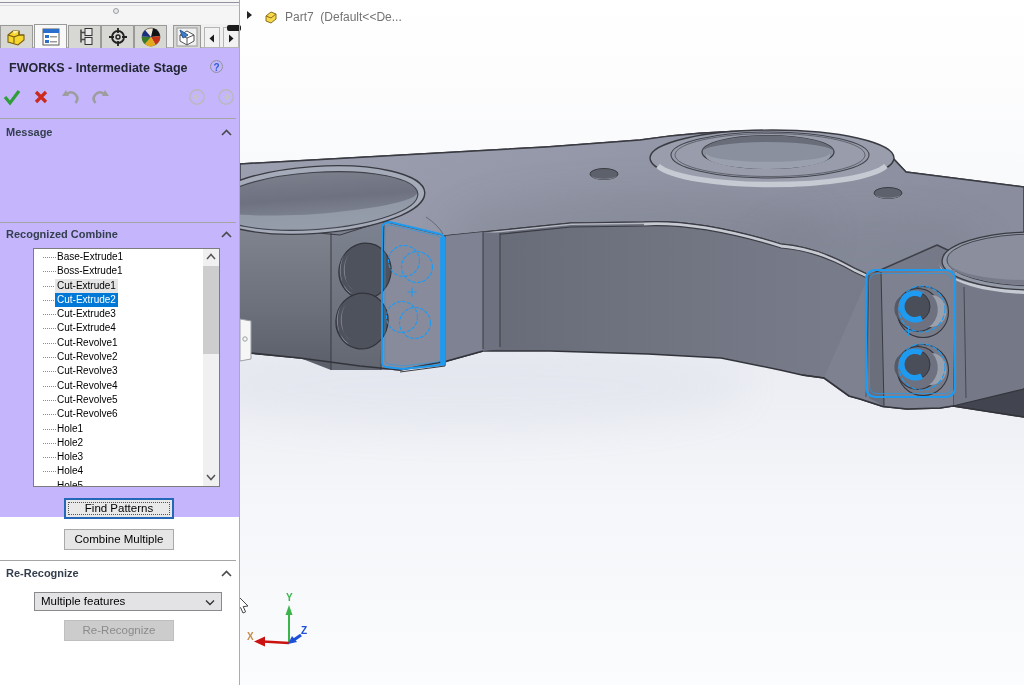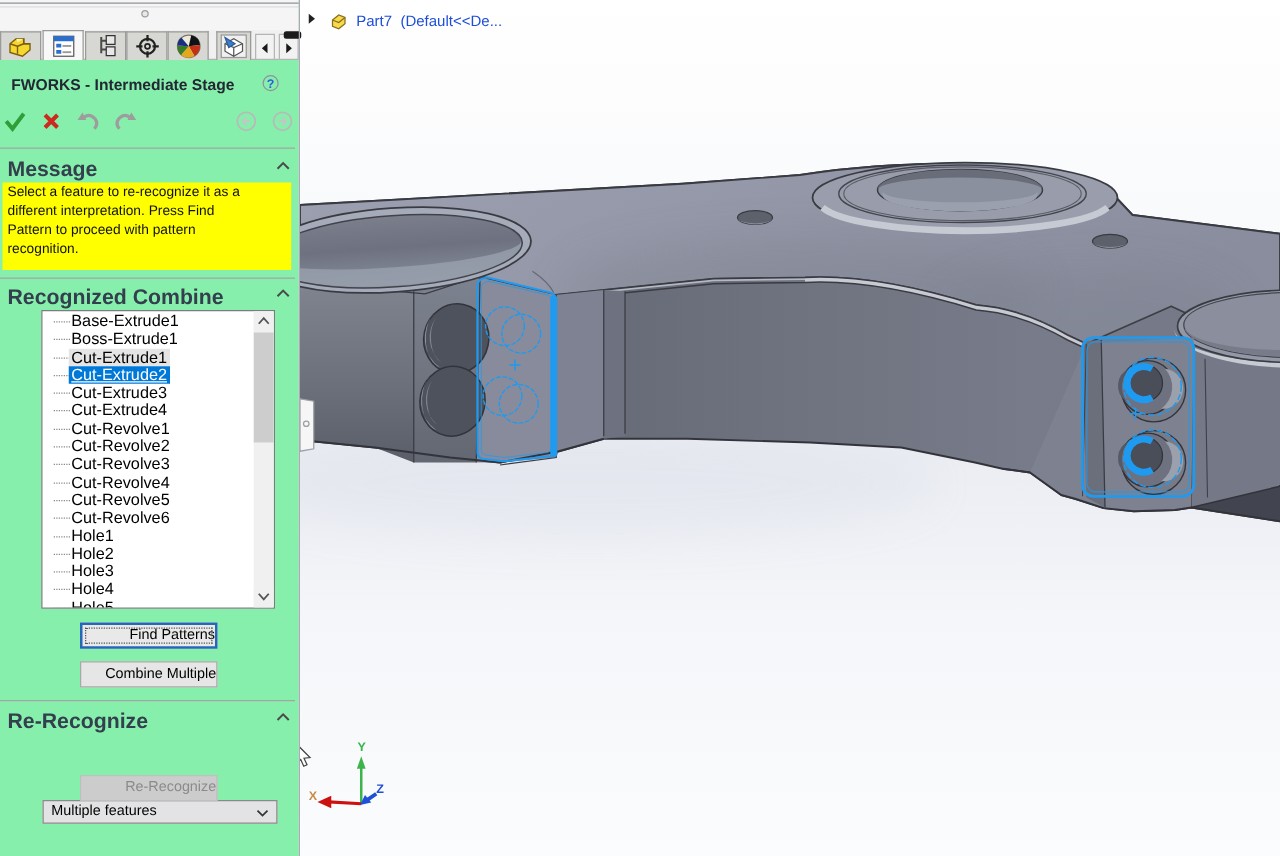--- a/index.html
+++ b/index.html
@@ -1,59 +1,59 @@
 <!DOCTYPE html>
 <html><head>
 <meta charset="utf-8">
 <style>
   * { margin:0; padding:0; box-sizing:border-box; }
   html,body { width:1024px; height:685px; overflow:hidden; font-family:"Liberation Sans", sans-serif; }
   #root { position:relative; width:1024px; height:685px; background:#fff; }
   
-  #panel { position:absolute; left:0; top:0; width:239px; height:685px; background:#86efac;padding-left:17px; }
+  #panel { position:absolute; left:0; top:0; width:239px; height:517px; background:#c4b5fd;padding-left:17px; }
   #divider { position:absolute; left:239px; top:0; width:1px; height:685px; background:#a9adb3; }
   #topstrip { position:absolute; left:0; top:0; width:239px; height:24px; background:#f5f5f5; }
   #topstrip .l1 { position:absolute; left:0; top:2px; width:239px; height:1px; background:#8d929c; }
   #topstrip .l2 { position:absolute; left:0; top:5px; width:239px; height:1px; background:#d9dbde; }
   #topstrip .dot { position:absolute; left:113px; top:8px; width:6px; height:6px; border-radius:50%; background:#e8e8e8; border:1px solid #9aa0a6; }
   #tabs { position:absolute; left:0; top:24px; width:239px; height:24px; background:#f0f0f0; border-bottom:1px solid #f4f4f4; }
   .tab { position:absolute; top:1px; height:23px; width:33px; background:#d7d7d3; border:1px solid #9a9a98; border-bottom:none; }
   .tab.active { background:#f8f8f8; top:0; height:24px; }
   .tab svg { position:absolute; left:50%; top:50%; transform:translate(-50%,-50%); }
   .tscroll { position:absolute; top:3px; width:16px; height:21px; background:#f2f2f2; border:1px solid #b5b5b5; text-align:center; font-size:9px; line-height:20px; color:#222; }
   
   #title { position:absolute; left:9px; top:61px; font-size:12.5px; font-weight:bold; color:#232733; }
   #help { position:absolute; left:210px; top:60px; width:13px; height:13px; border-radius:50%; border:1.5px solid #8f9399; color:#2b5fd9; font-size:10px; font-weight:bold; text-align:center; line-height:13px; }
   #acts { position:absolute; left:0; top:86px; width:239px; height:24px; }
   .sep { position:absolute; left:0; width:236px; height:1px; background:#a5a5a5; }
-  .hdr { position:absolute; left:6px; font-size:17px; font-weight:bold; color:#343f4e; }
+  .hdr { position:absolute; left:6px; font-size:11px; font-weight:bold; color:#343f4e; }
   .chev { position:absolute; left:221px; width:11px; height:7px; }
   
   #msg { position:absolute; left:2px; top:146px; width:231px; height:70px; background:#ffff00; color:#111; font-size:11px; line-height:15px; padding:1px 4px 0 4px; }
   
   #list { position:absolute; left:33px; top:248px; width:187px; height:239px; padding-top:1px; background:#fff; border:1px solid #7c7c7c; overflow:hidden; }
-  .li { position:relative; height:14.3px; font-size:13px; color:#000; line-height:14.3px; white-space:nowrap; }
+  .li { position:relative; height:14.3px; font-size:10px; color:#000; line-height:14.3px; white-space:nowrap; }
   .li .dots { position:absolute; left:9px; top:7px; width:13px; border-top:1px dotted #8a8a8a; }
   .li span { position:absolute; left:21px; top:0; padding:0 2px; }
-  .li.sel span { background:#0078d7; color:#fff;text-decoration:underline; }
+  .li.sel span { background:#0078d7; color:#fff; }
   .li.hov span { background:#e5e5e5;text-align:center; }
   #vscroll { position:absolute; right:0; top:0; width:16px; height:237px; background:#f0f0f0; }
   #vthumb { position:absolute; right:0; top:17px; width:16px; height:88px; background:#cdcdcd; }
   .sarrow { position:absolute; right:0; width:16px; height:17px; background:#f0f0f0; }
   
-  .btn { position:absolute; left:64px; width:110px; height:21px; background:#e6e6e6; border:1px solid #a9a9a9; font-size:11.5px; color:#000; text-align:right; line-height:19px; font-family:"Liberation Sans",sans-serif; }
+  .btn { position:absolute; left:64px; width:110px; height:21px; background:#e6e6e6; border:1px solid #a9a9a9; font-size:11.5px; color:#000; text-align:center; line-height:19px; font-family:"Liberation Sans",sans-serif; }
   #btnFind { top:498px; border:2px solid #2668b8; line-height:17px; background:#e9e9e9; outline:1px dotted #555; outline-offset:-5px; }
   #btnComb { top:529px; }
   #btnRe { top:620px; background:#cccccc; color:#8b8b8b; border:1px solid #bfbfbf; }
   
-  #dd { position:absolute; left:34px; top:592px; width:188px; height:19px; background:#e3e3e5; border:1px solid #8a8a8a; font-size:11.5px; line-height:17px; color:#000; padding-left:6px;margin-top:48px; }
+  #dd { position:absolute; left:34px; top:592px; width:188px; height:19px; background:#e3e3e5; border:1px solid #8a8a8a; font-size:11.5px; line-height:17px; color:#000; padding-left:6px; }
   #dd svg { position:absolute; right:6px; top:6px; }
   
   #vp { position:absolute; left:240px; top:0; width:784px; height:685px; }
-  #treeTxt { position:absolute; left:285px; top:10px; font-size:12px; color:#1d4ed8; }
+  #treeTxt { position:absolute; left:285px; top:10px; font-size:12px; color:#737373; }
 </style>
 </head>
 <body>
 <div id="root">
 
   <svg id="vp" width="784" height="685" viewBox="240 0 784 685">
     <defs>
       <linearGradient id="bgGrad" x1="0" y1="0" x2="0" y2="1">
         <stop offset="0" stop-color="#ffffff"></stop>
         <stop offset="0.30" stop-color="#f8f9fb"></stop>
@@ -326,21 +326,20 @@
       <circle cx="226" cy="11" r="7.2" fill="none" stroke="#b9b9b9" stroke-width="1.4"></circle>
       <path d="M223,11 h6 M229,11 l-3,-3 M229,11 l-3,3" stroke="#c5c5c5" stroke-width="1.6" fill="none"></path>
     </svg>
 
     <div class="sep" style="top:118px"></div>
     <div class="hdr" style="top:126px">Message</div>
     <svg class="chev" style="top:129px" viewBox="0 0 11 7">
         <path d="M1,6 L5.5,1.5 L10,6" stroke="#4a4a4a" stroke-width="1.6" fill="none"></path>
       </svg>
 
-    <div id="msg">Select a feature to re-recognize it as a<br>different interpretation. Press Find<br>Pattern to proceed with pattern<br>recognition.</div>
 
     <div class="sep" style="top:222px"></div>
     <div class="hdr" style="top:228px">Recognized Combine</div>
     <svg class="chev" style="top:231px" viewBox="0 0 11 7">
         <path d="M1,6 L5.5,1.5 L10,6" stroke="#4a4a4a" stroke-width="1.6" fill="none"></path>
       </svg>
 
     <div id="list">
       <div class="li">
           <i class="dots"></i>

